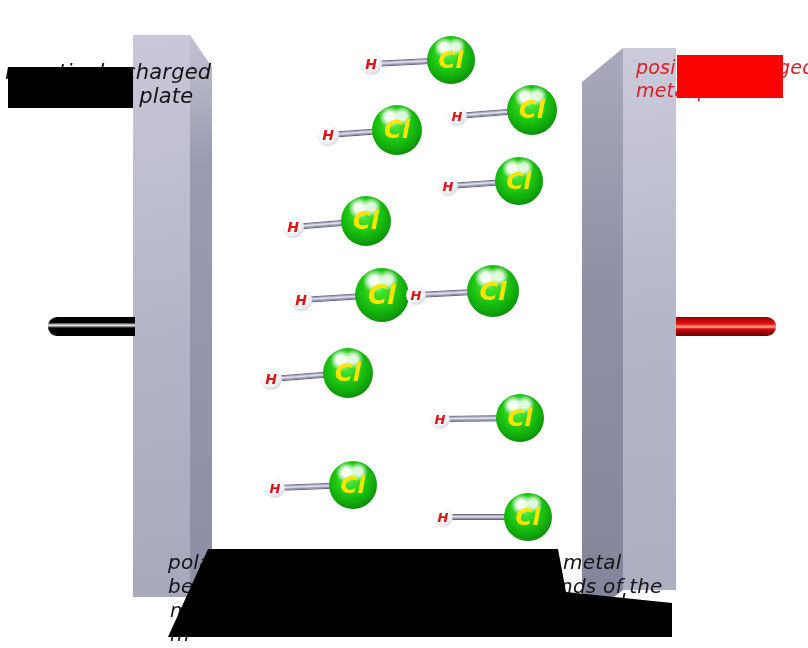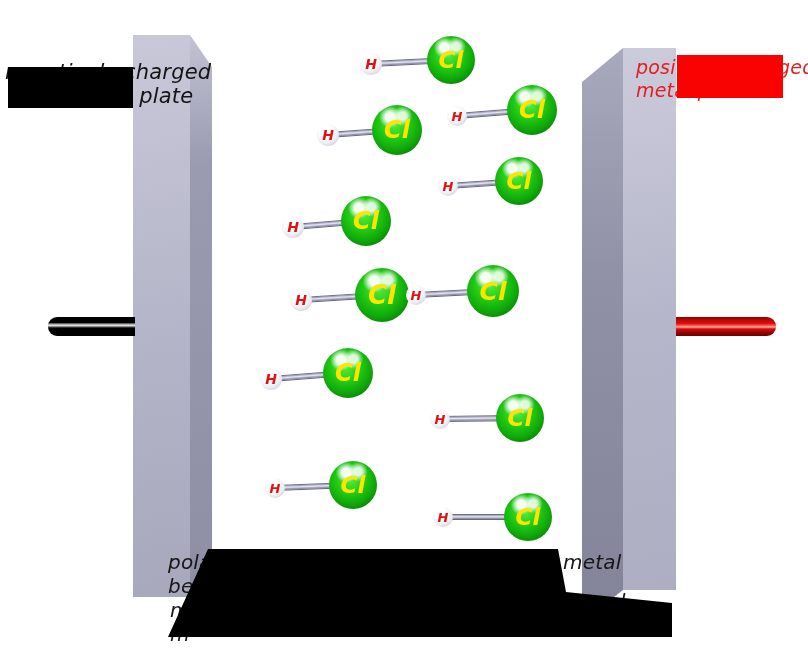--- a/index.html
+++ b/index.html
@@ -174,20 +174,21 @@
         <span class="h-label" style="font-size: 13px;">H</span>
       </div>
       <div class="cl-sphere" style="left: 504px; top: 493px; height: 48px; width: 48px;">
         <span class="cl-label" style="font-size: 23px;">Cl</span>
       </div>
     </div>
 
   <span class="abs hand cap cap-l1l">pola</span>
   <span class="abs hand cap cap-l1r">metal</span>
   <span class="abs hand cap cap-l2l">bet</span>
+  <span class="abs hand cap cap-l2r">nds of the</span>
   <span class="abs hand cap cap-l3l">m</span>
   <span class="abs hand cap cap-l3r">l</span>
   <span class="abs hand cap cap-l4l">m</span>
 
   <div class="abs redact-left"></div>
   <div class="abs redact-right"></div>
   <div class="abs redact-bottom"></div>
 
 </div>
 

